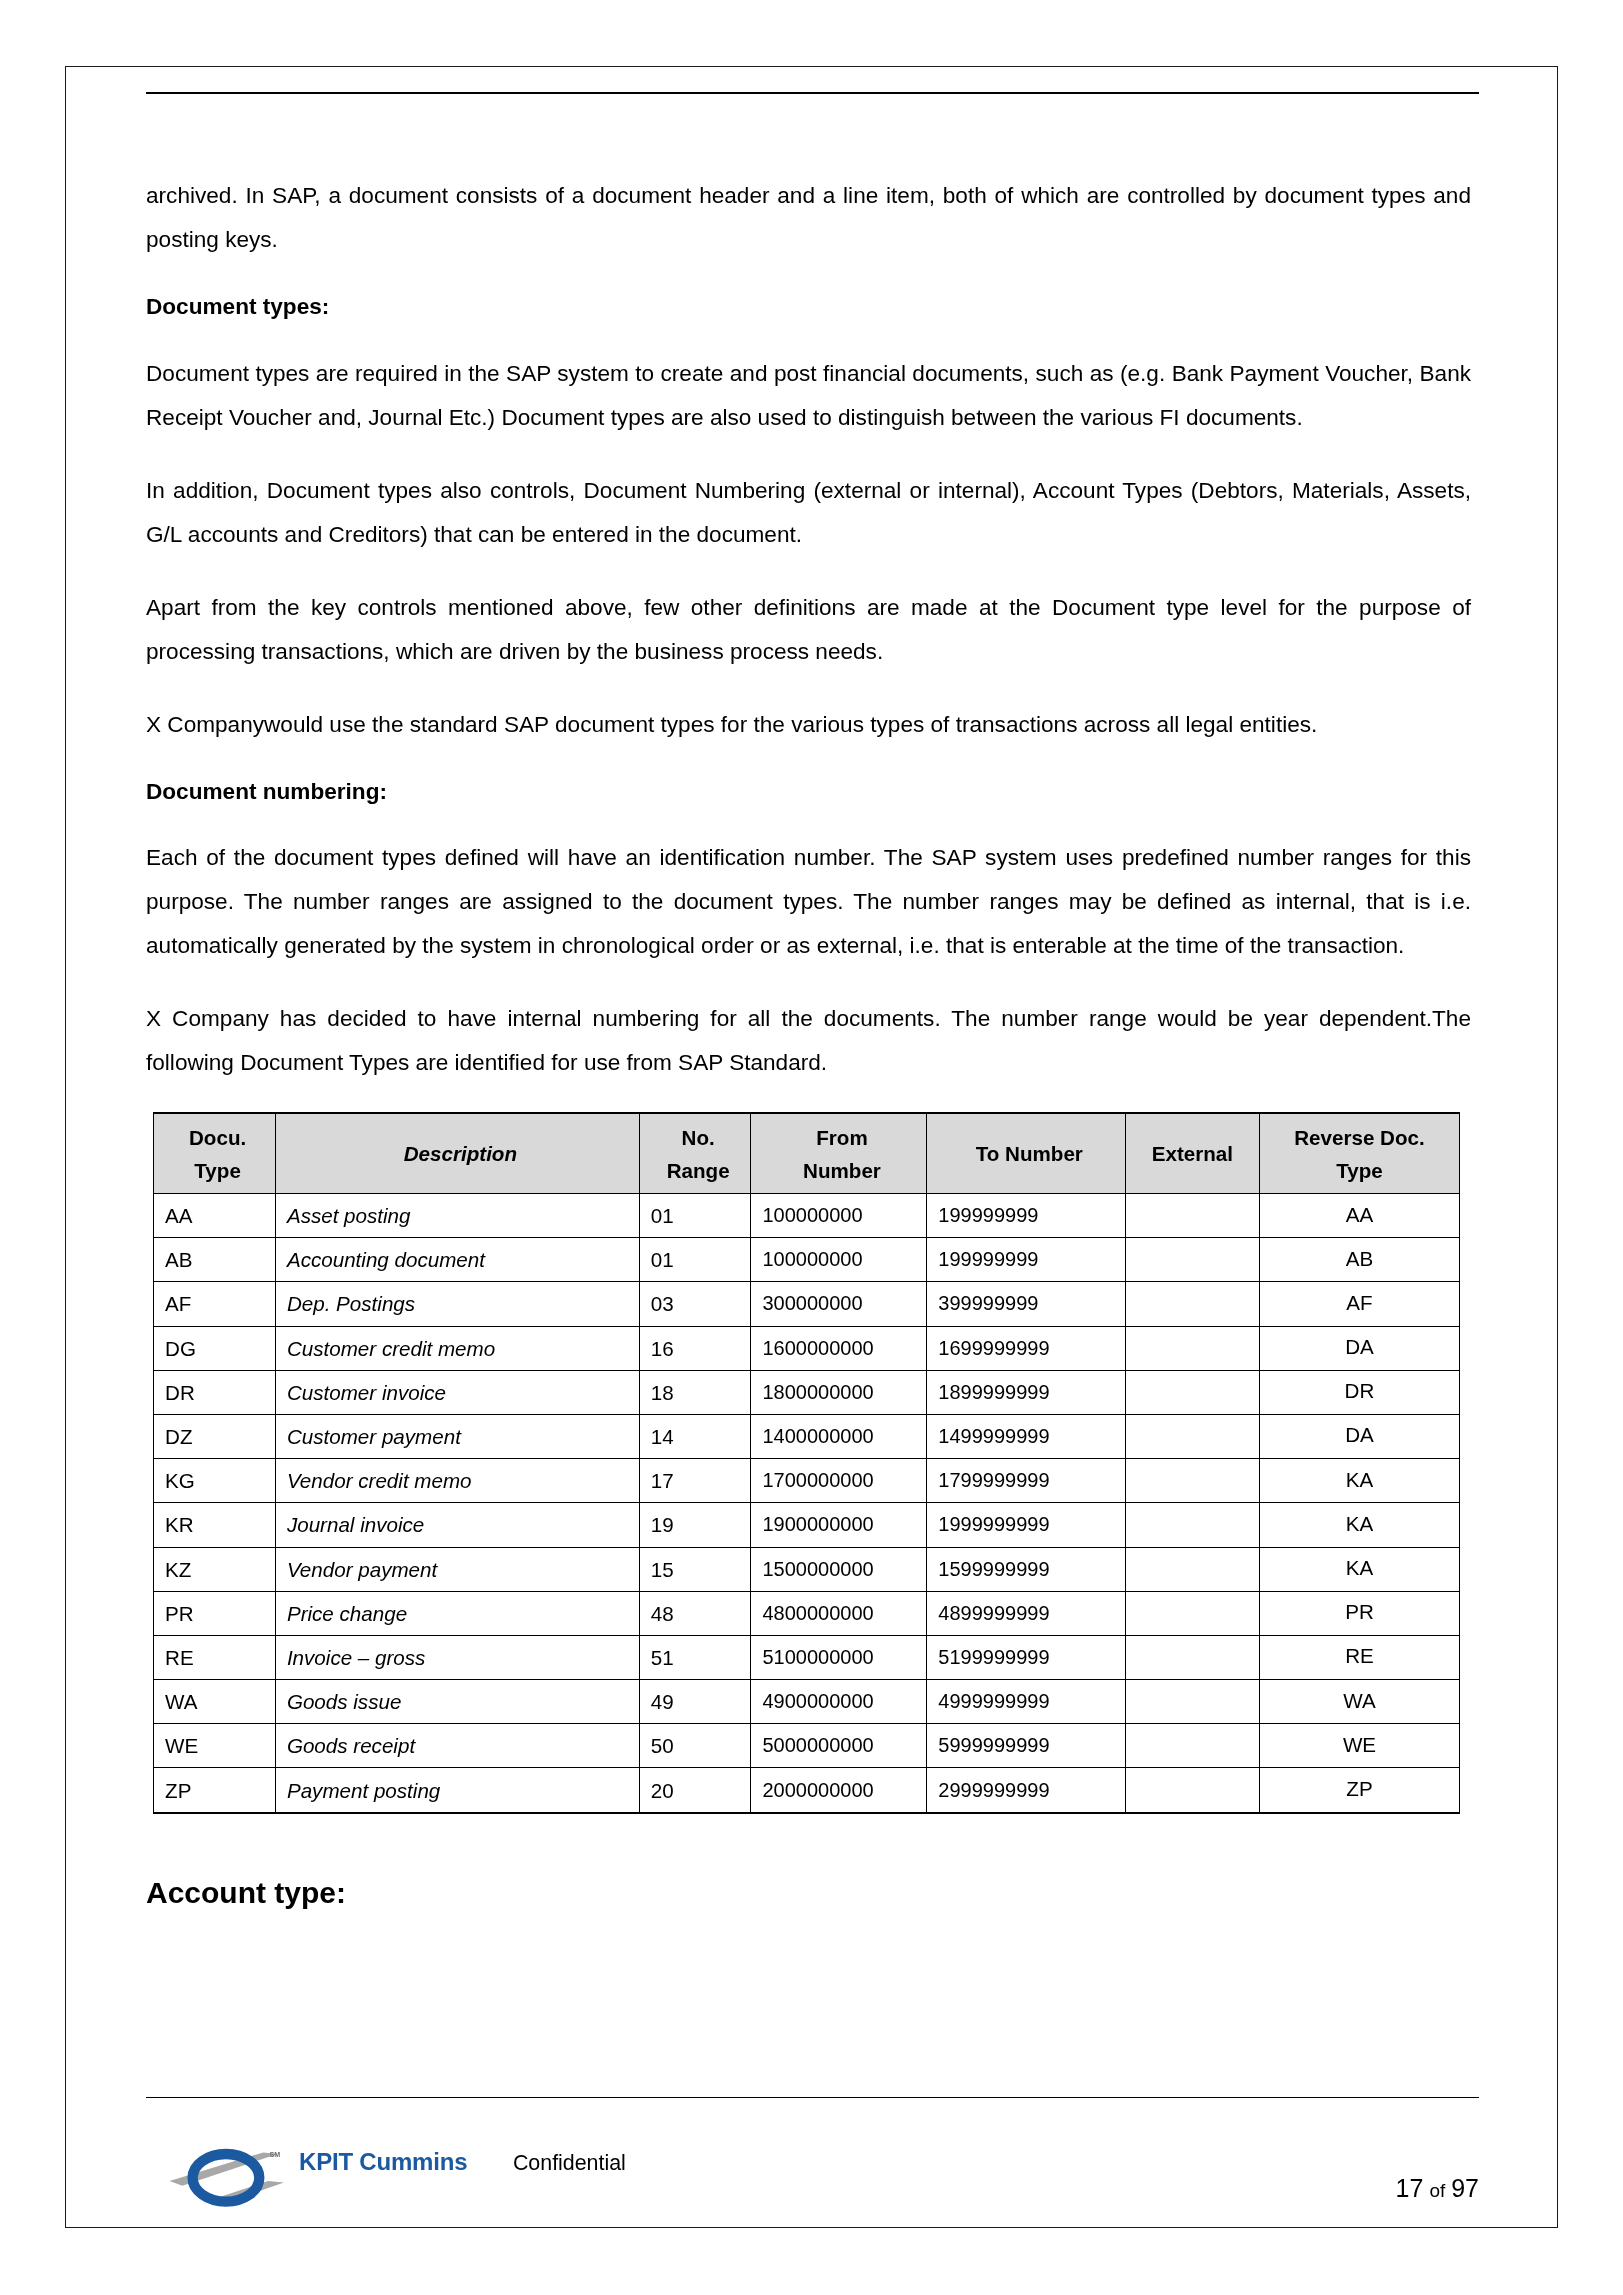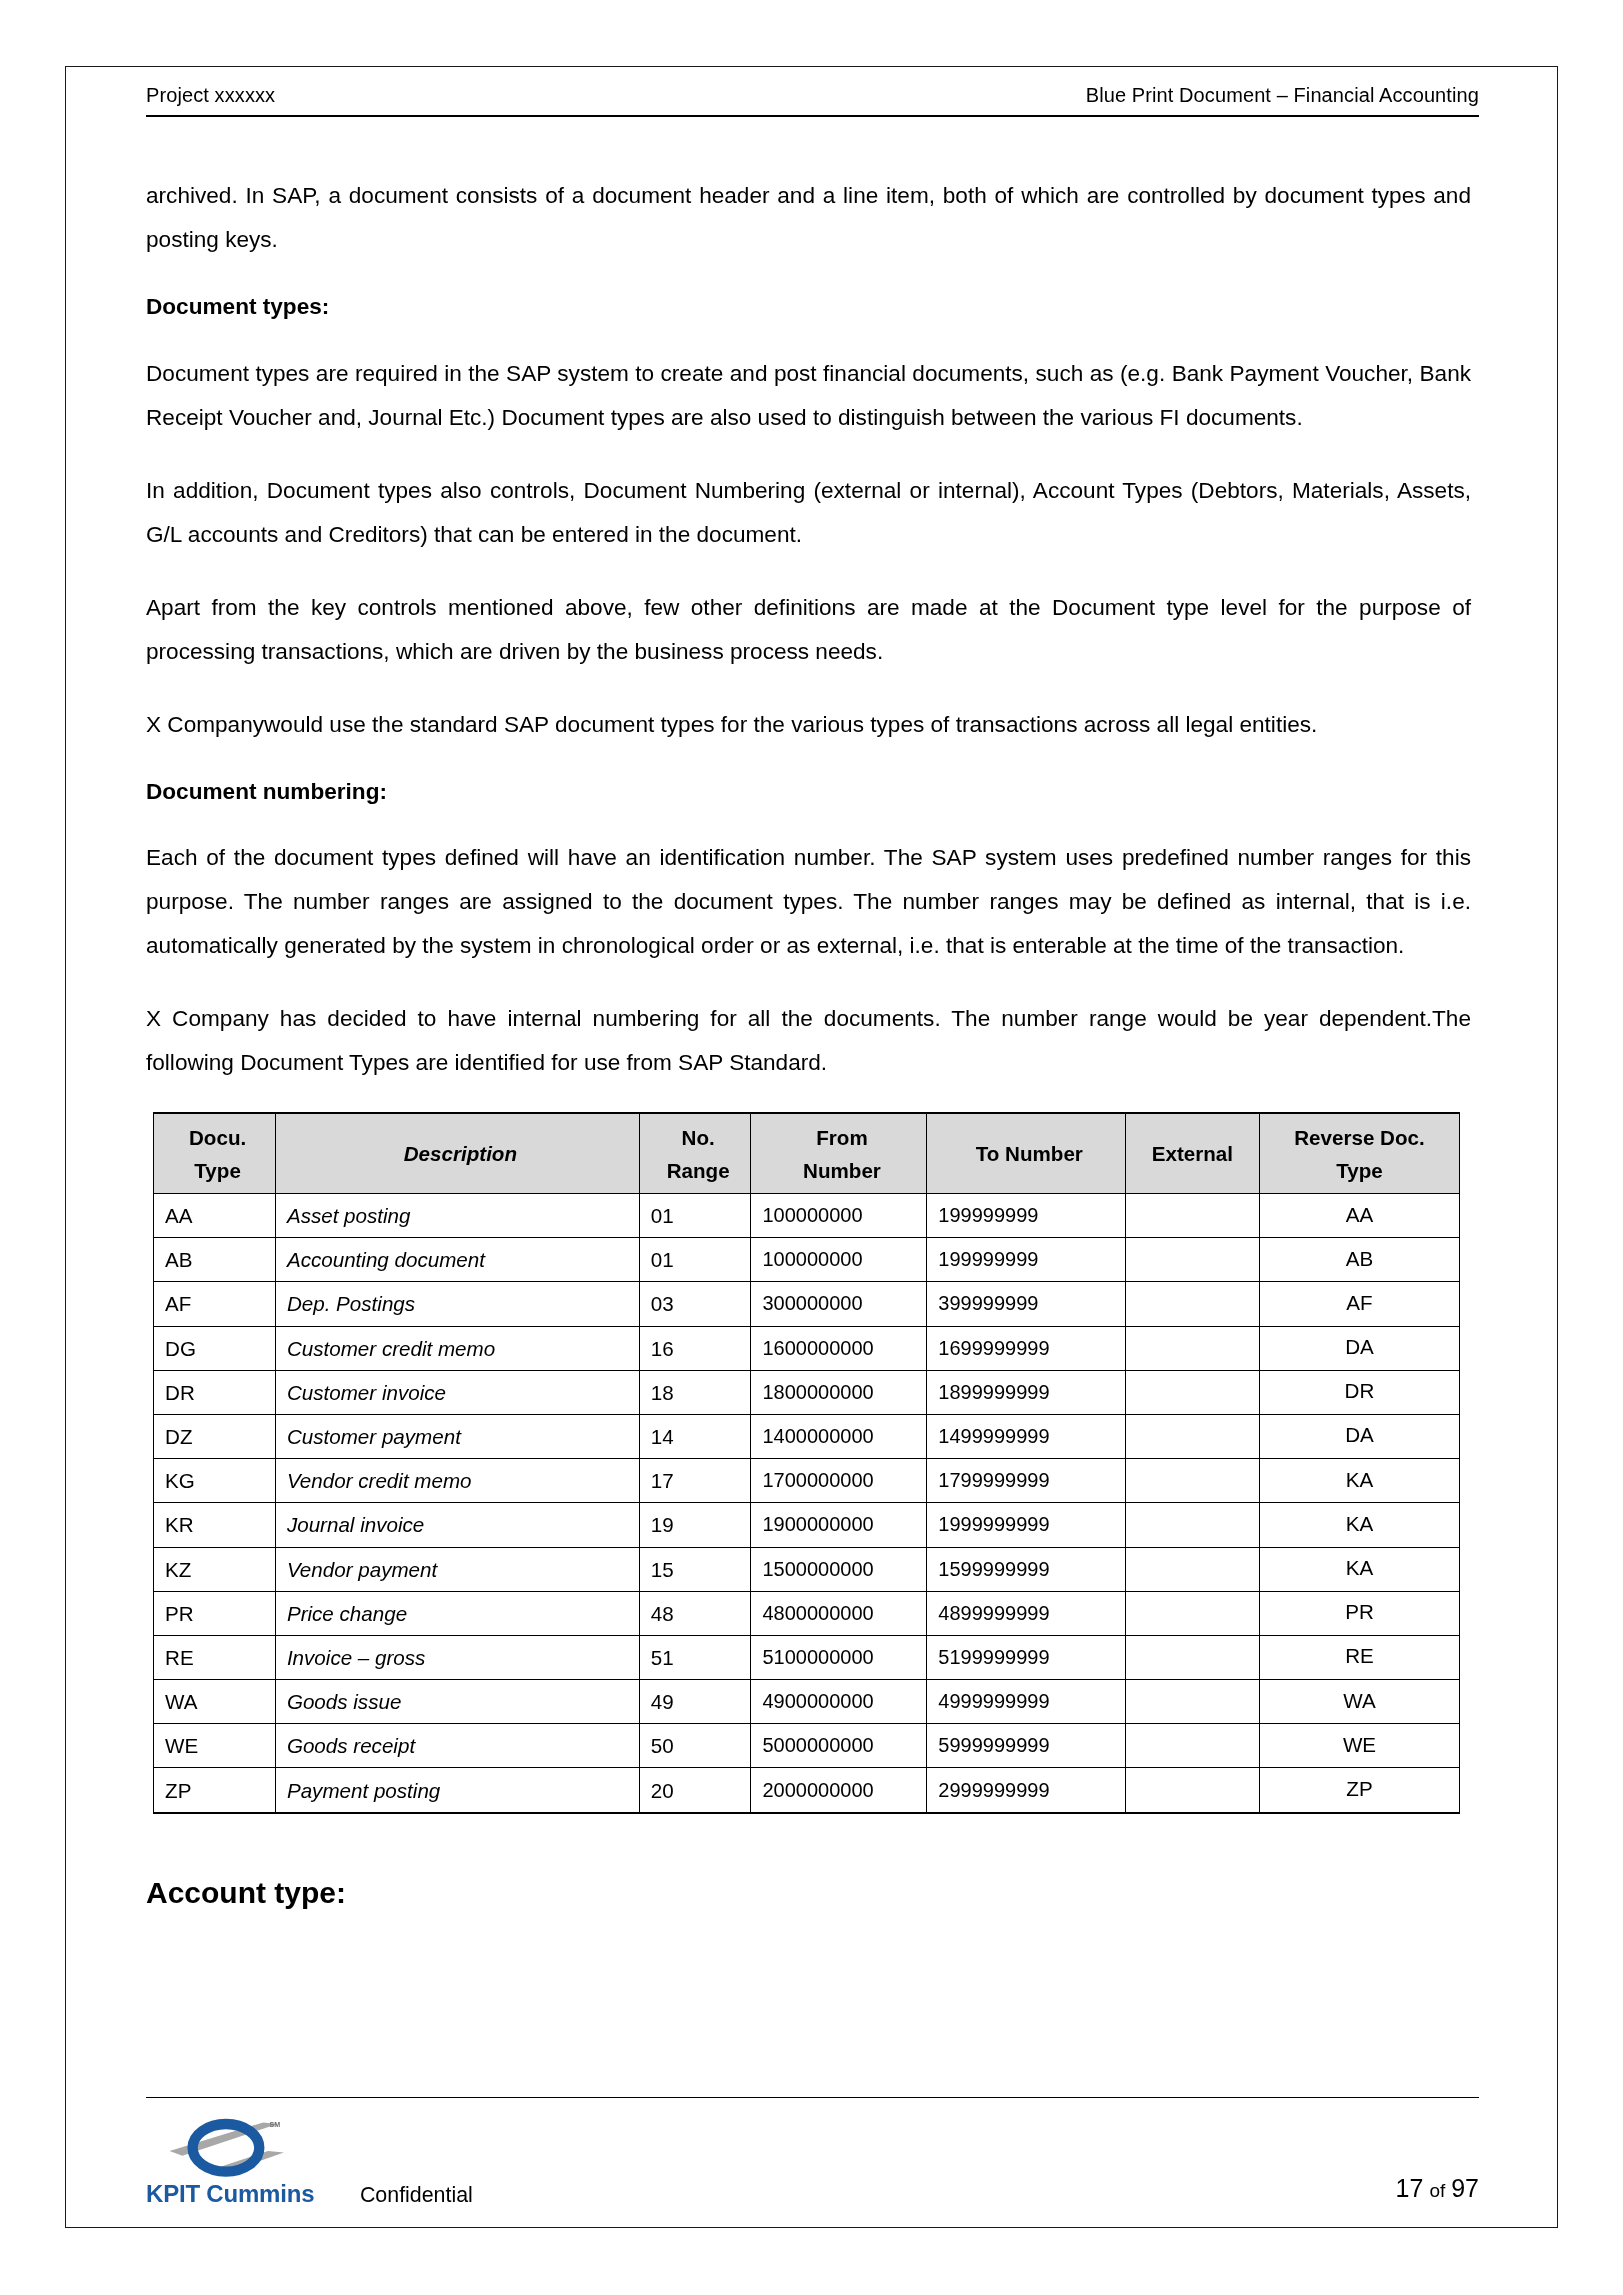--- a/index.html
+++ b/index.html
@@ -133,21 +133,21 @@
     margin-bottom: 20.6px;
   }
   .footer-row {
     display: flex;
     justify-content: space-between;
     align-items: flex-end;
     height: 89px;
   }
   .brand {
     display: flex;
-    flex-direction: column;
+    flex-direction: row;
     justify-content: flex-end;
   }
   .logo-mark {
     position: relative;
     width: 131px;
     height: 62px;
     margin-left: 22px;
   }
   .logo-mark svg { display: block; }
   .brand-line {
@@ -174,24 +174,20 @@
   }
   .pagenum .big { font-size: 25px; }
   .pagenum .small { font-size: 19px; }
 </style>
 </head>
 <body>
 
 <div class="page">
 
   <div class="page-header">
-    <div class="header-row">
-      <div class="header-left">Project xxxxxx</div>
-      <div class="header-right">Blue Print Document – Financial Accounting</div>
-    </div>
     <div class="header-rule"></div>
   </div>
 
   <div class="content">
 
     <p class="para">archived. In SAP, a document consists of a document header and a line item, both of which are controlled by document types and posting keys.</p>
 
     <h3 class="sub">Document types:</h3>
 
     <p class="para">Document types are required in the SAP system to create and post financial documents, such as (e.g. Bank Payment Voucher, Bank Receipt Voucher and, Journal Etc.) Document types are also used to distinguish between the various FI documents.</p>

